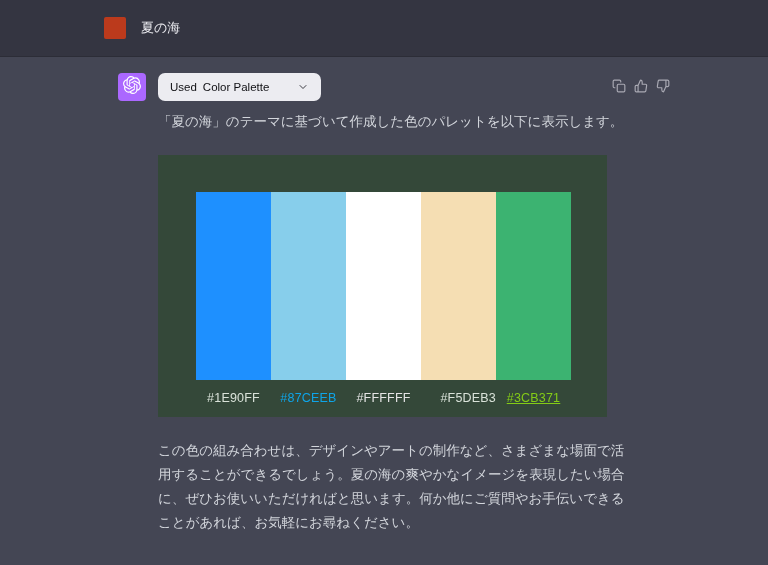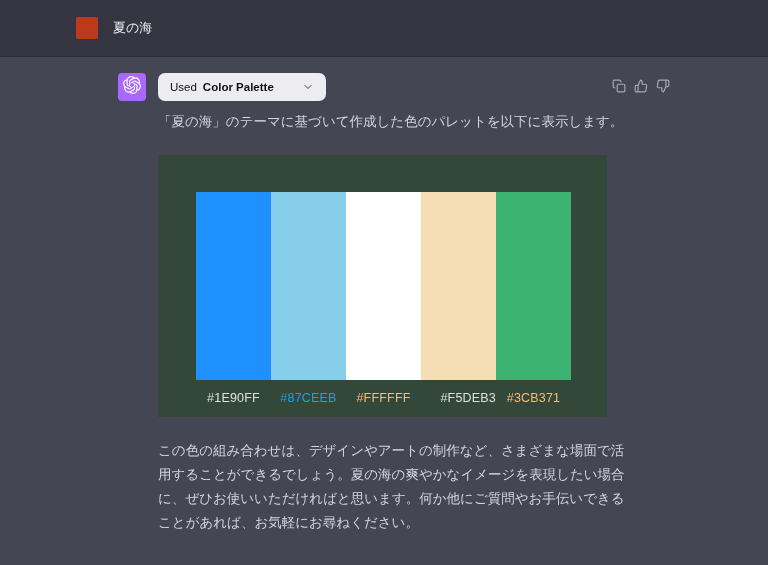--- a/index.html
+++ b/index.html
@@ -8,21 +8,21 @@
     font-family: "Liberation Sans", "DejaVu Sans", sans-serif;
     background: #444654;
   }
 
   
   .user-row {
     height: 57px;
     background: #343541;
     display: flex;
     align-items: center;
-    padding-left: 76px;
+    padding-left: 104px;
     border-bottom: 1px solid rgba(0,0,0,0.15);
   }
   .user-avatar {
     width: 22px; height: 22px;
     border-radius: 2px;
     background: #bb3a1c;
     flex: 0 0 auto;
   }
   .user-text {
     margin-left: 15px;
@@ -65,21 +65,21 @@
     background: #ececf1;
     color: #101014;
     border: none;
     border-radius: 7px;
     height: 28px;
     padding: 0 12px;
     font-family: "Liberation Sans", sans-serif;
     font-size: 11.5px;
     cursor: pointer;
   }
-  .plugin-button .btn-name { font-weight: bold; }
+  .plugin-button .btn-name { font-weight: normal; }
   .plugin-button svg {
     width: 12px; height: 12px;
     stroke: #3c3c44; stroke-width: 2;
     fill: none; stroke-linecap: round; stroke-linejoin: round;
     margin-left: 22px;
   }
   .action-icons {
     display: flex;
     gap: 8px;
     padding-top: 6px;
@@ -178,29 +178,29 @@
             <div class="swatch-col">
               <div class="swatch" style="background: rgb(30, 144, 255);"></div>
               <div class="swatch-label" style="color: rgb(217, 226, 217);">#1E90FF</div>
             </div>
             <div class="swatch-col">
               <div class="swatch" style="background: rgb(135, 206, 235);"></div>
               <div class="swatch-label" style="color: #0ea5e9;">#87CEEB</div>
             </div>
             <div class="swatch-col">
               <div class="swatch" style="background: rgb(255, 255, 255);"></div>
-              <div class="swatch-label" style="color: #fdba74;">#FFFFFF</div>
+              <div class="swatch-label" style="color: #e5e5e5;">#FFFFFF</div>
             </div>
             <div class="swatch-col">
               <div class="swatch" style="background: rgb(245, 222, 179);"></div>
               <div class="swatch-label" style="color: rgb(217, 226, 217); text-align: right;">#F5DEB3</div>
             </div>
             <div class="swatch-col">
               <div class="swatch" style="background: rgb(60, 179, 113);"></div>
-              <div class="swatch-label" style="color: #fdba74;">#3CB371</div>
+              <div class="swatch-label" style="color: #84cc16; text-decoration: underline;">#3CB371</div>
             </div>
           </div>
       </div>
 
 
       <p class="msg-p">この色の組み合わせは、デザインやアートの制作など、さまざまな場面で活用することができるでしょう。夏の海の爽やかなイメージを表現したい場合に、ぜひお使いいただければと思います。何か他にご質問やお手伝いできることがあれば、お気軽にお尋ねください。</p>
     </div>
   </div>
 </div>
 

